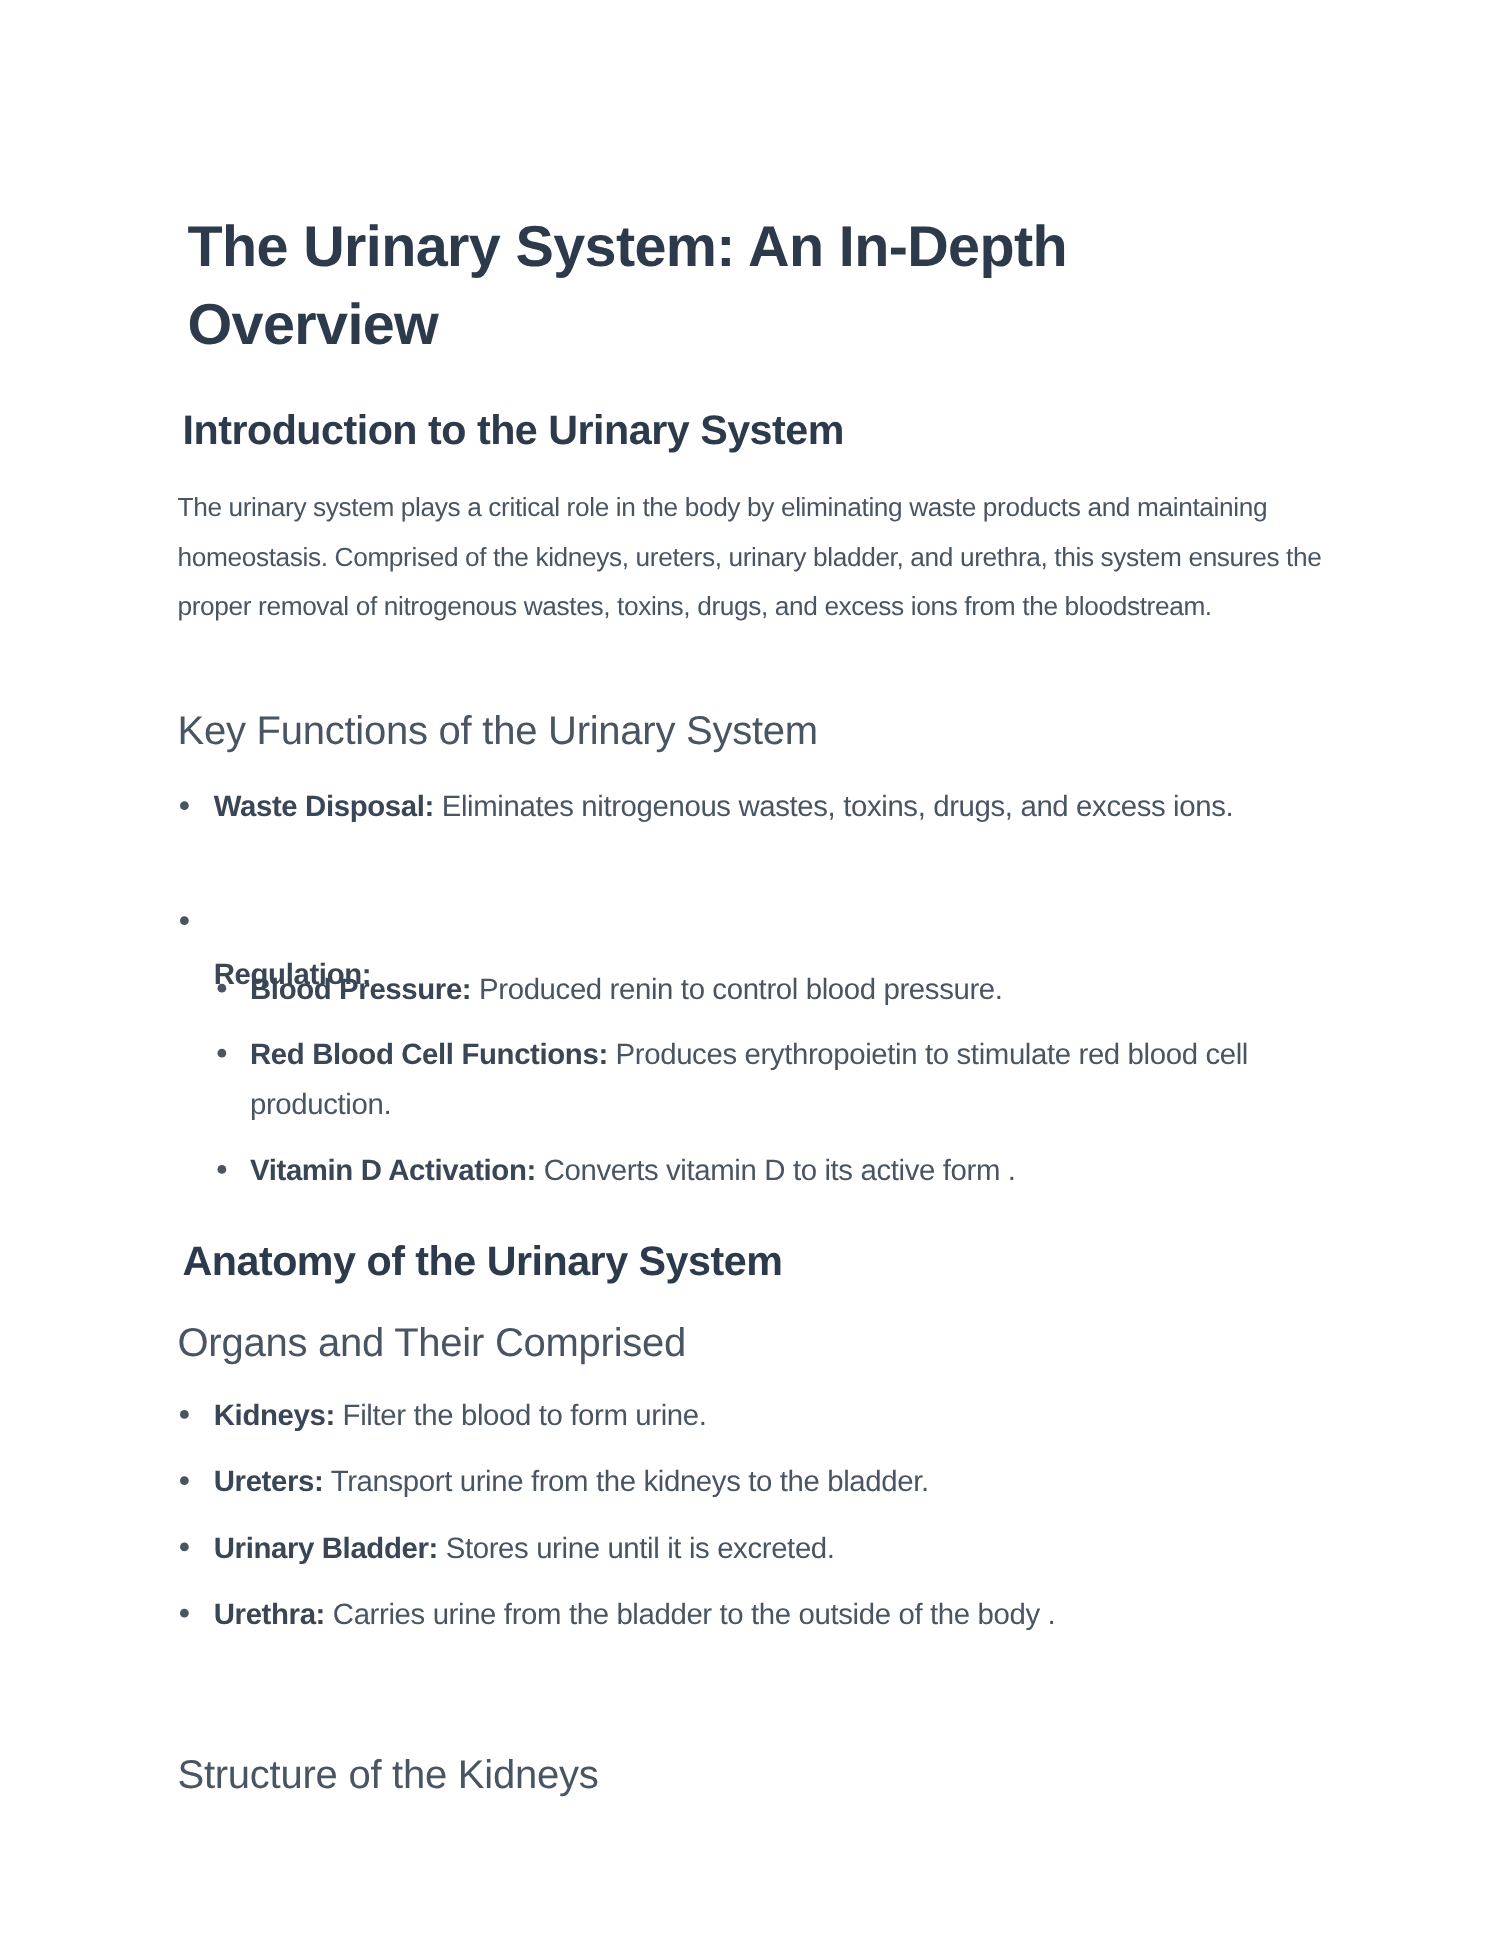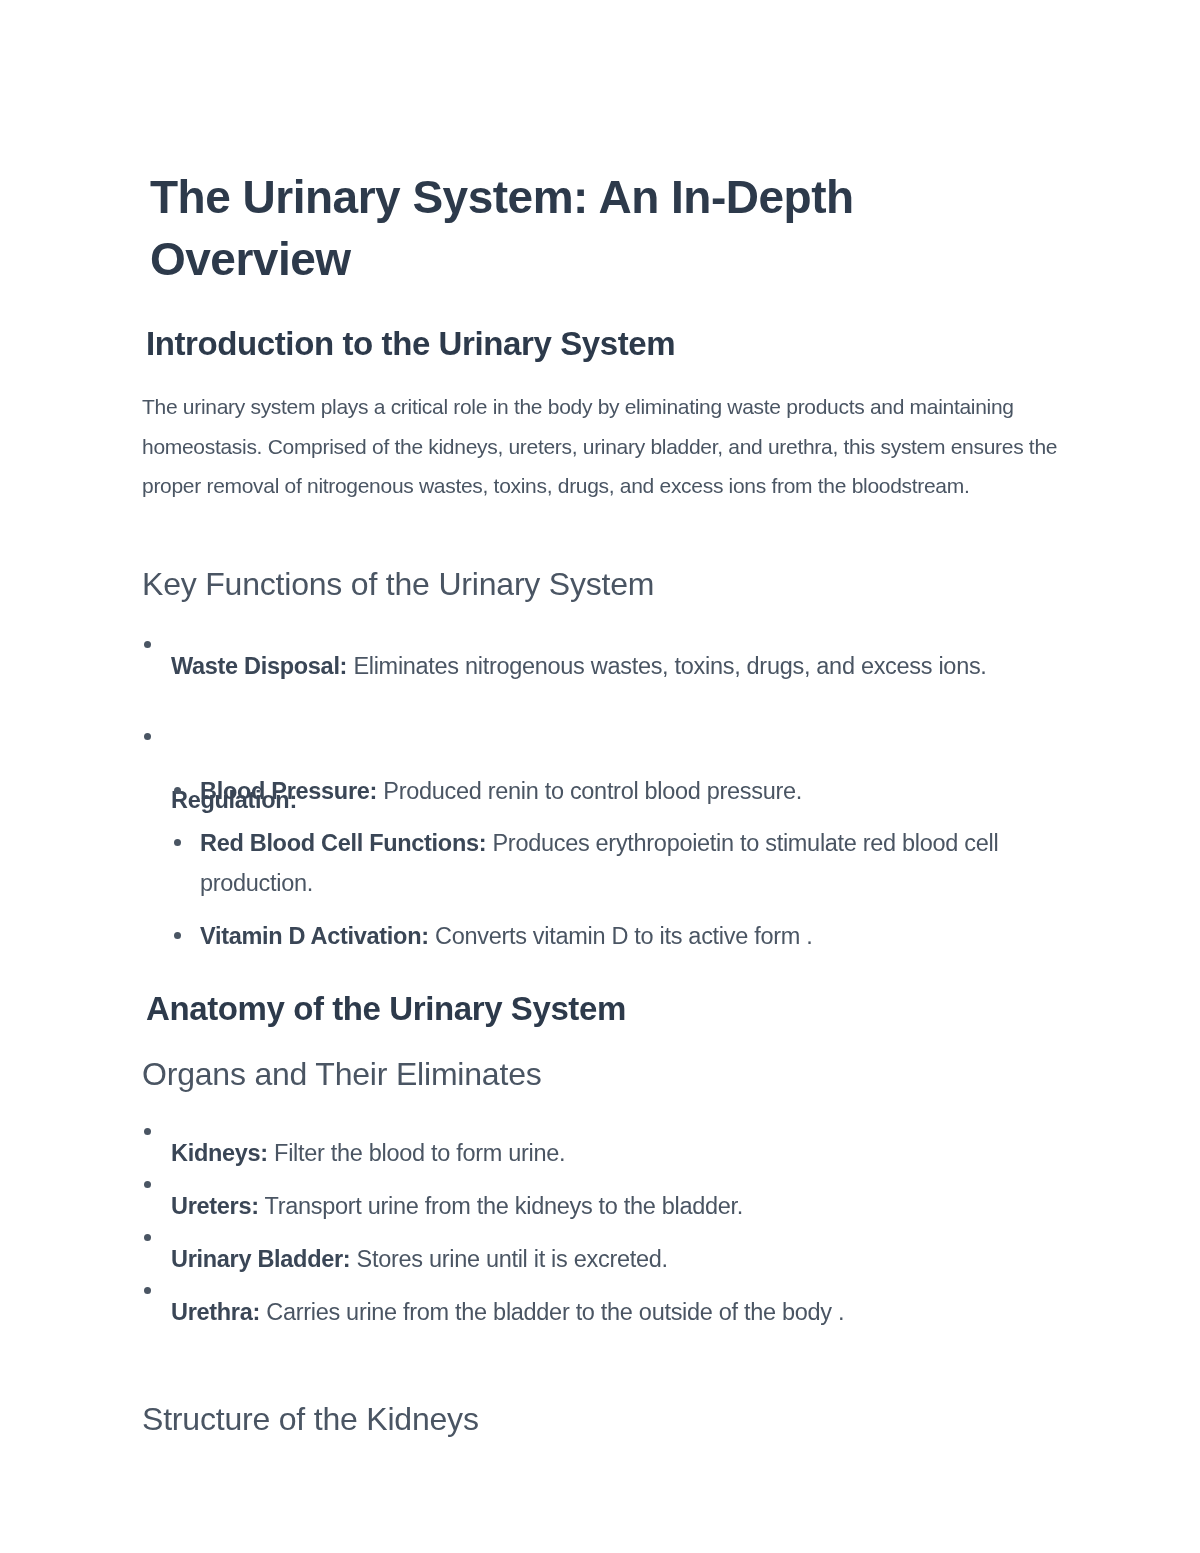--- a/index.html
+++ b/index.html
@@ -13,21 +13,21 @@
         font-weight: bold; color: #2d3a4b; letter-spacing: -0.4px; }
   .h3 { position: absolute; left: 0; margin: 0; font-size: 32px; line-height: 36px;
         font-weight: normal; color: #4a5563; letter-spacing: -0.2px; }
   .para { position: absolute; left: 0; width: 920px; margin: 0; font-size: 21px;
           line-height: 39.5px; color: #4a5563; letter-spacing: -0.3px; }
   .li { position: absolute; margin: 0; font-size: 23.5px; line-height: 39.5px;
         color: #4a5563; letter-spacing: -0.3px; }
   .li b { color: #3a4656; }
   .bullet { position: absolute; width: 7px; height: 7px; border-radius: 50%;
             background: #4a5563; }
-  .l1 { left: 29px; width: 860px; margin-top: 21px; }
+  .l1 { left: 29px; width: 860px; }
   .l2 { left: 58px; width: 860px; }
 </style>
 </head>
 <body>
 
 <div class="page">
   <h1 class="h1">The Urinary System: An In-Depth Overview</h1>
 
   <h2 class="h2" style="top:320px">Introduction to the Urinary System</h2>
 
@@ -45,21 +45,21 @@
   <p class="li l2" style="top:772px"><b>Blood Pressure:</b><span> Produced renin to control blood pressure.</span></p>
 
   <span class="bullet" style="left:32px;top:839px"></span>
   <p class="li l2" style="top:824px;width:850px"><b>Red Blood Cell Functions:</b><span> Produces erythropoietin to stimulate red blood cell production.</span></p>
 
   <span class="bullet" style="left:32px;top:932px"></span>
   <p class="li l2" style="top:917px"><b>Vitamin D Activation:</b><span> Converts vitamin D to its active form .</span></p>
 
   <h2 class="h2" style="top:985px">Anatomy of the Urinary System</h2>
 
-  <h3 class="h3" style="top:1056px">Organs and Their Eliminates</h3>
+  <h3 class="h3" style="top:1056px">Organs and Their Comprised</h3>
 
   <span class="bullet" style="left:2px;top:1128px"></span>
   <p class="li l1" style="top:1113px"><b>Kidneys:</b><span> Filter the blood to form urine.</span></p>
 
   <span class="bullet" style="left:2px;top:1181px"></span>
   <p class="li l1" style="top:1166px"><b>Ureters:</b><span> Transport urine from the kidneys to the bladder.</span></p>
 
   <span class="bullet" style="left:2px;top:1234px"></span>
   <p class="li l1" style="top:1219px"><b>Urinary Bladder:</b><span> Stores urine until it is excreted.</span></p>
 

